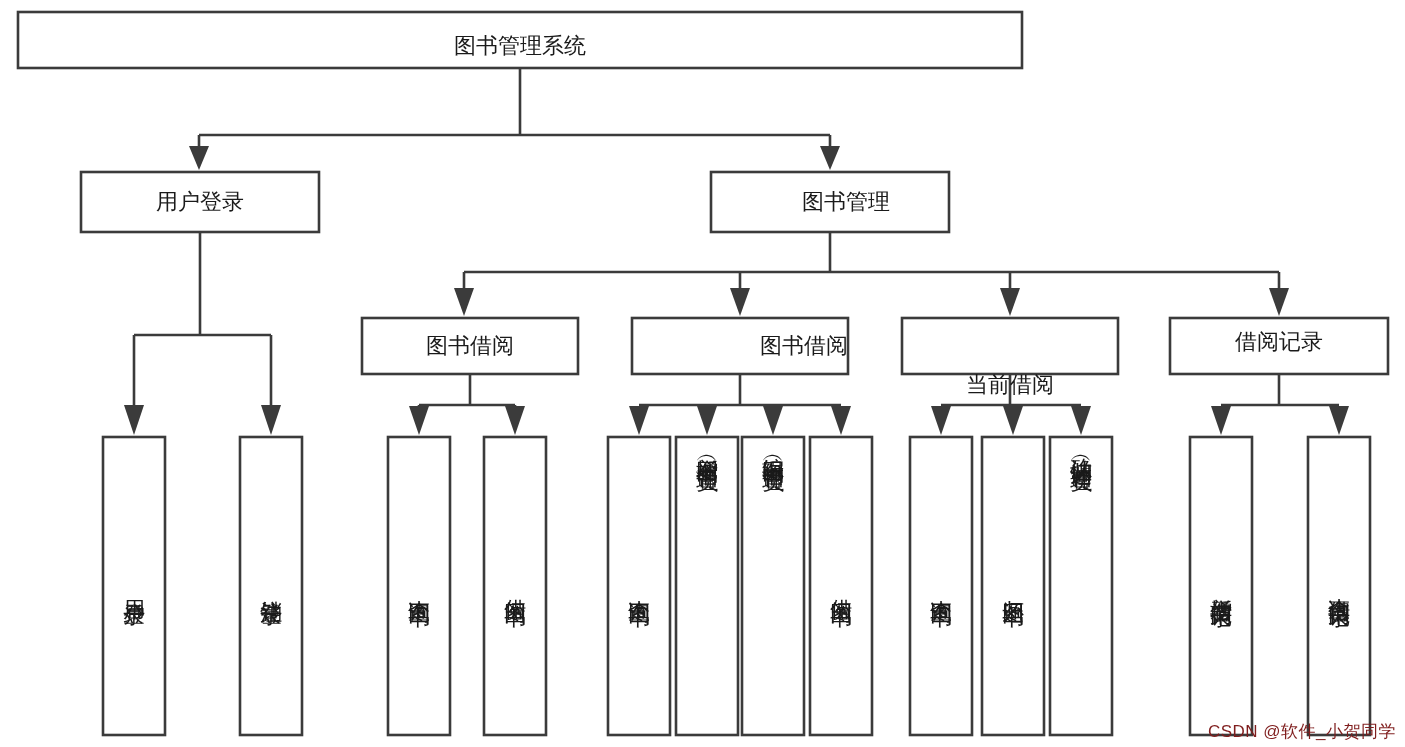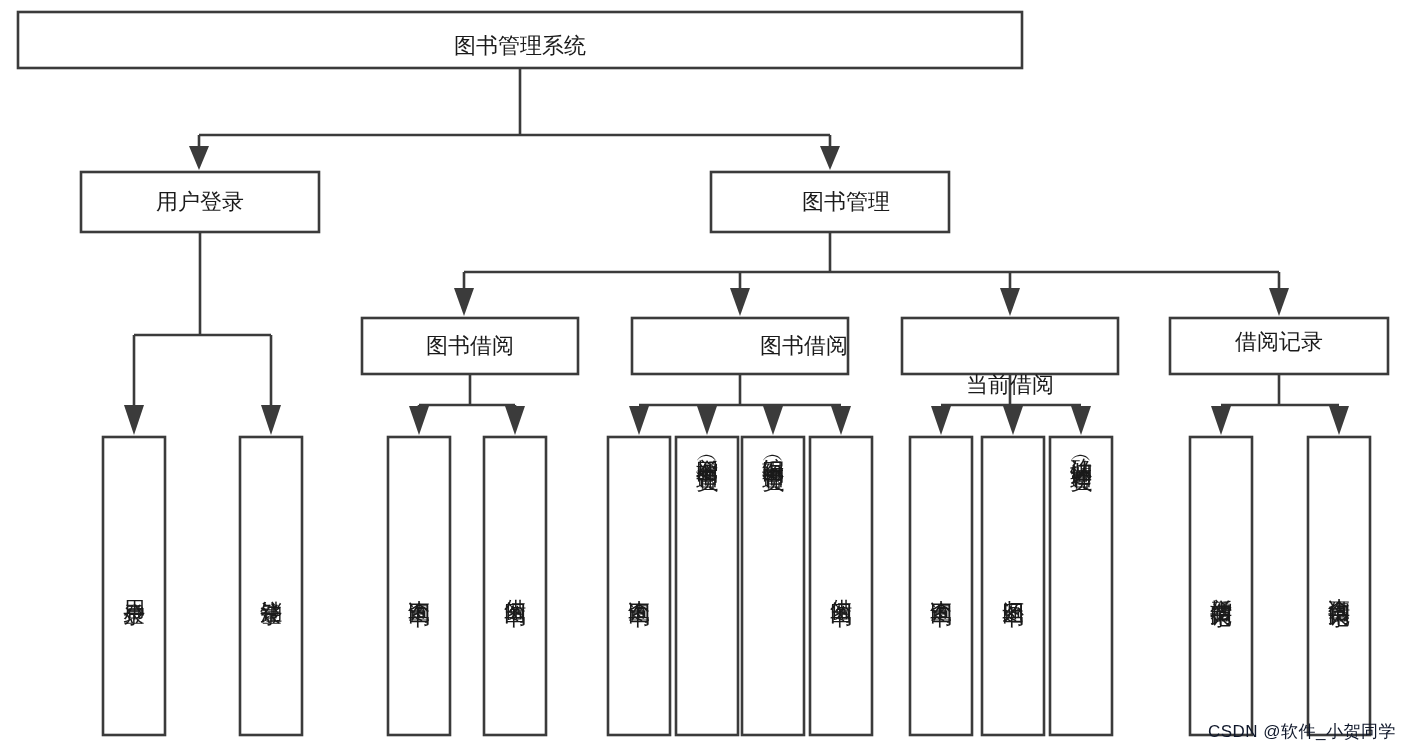--- a/index.html
+++ b/index.html
@@ -70,21 +70,21 @@
     font-size: 22px;
     color: #1a1a1a;
     white-space: nowrap;
   }
   #watermark {
     position: absolute;
     right: 9px;
     bottom: 4px;
     font-family: "Liberation Sans", "DejaVu Sans", sans-serif;
     font-size: 17px;
-    color: #0f172a;
+    color: #7f1d1d;
     letter-spacing: 0.5px;
     white-space: nowrap;
     pointer-events: none;
   }
 </style>
 </head>
 <body>
 
 <div id="diagram-root">
 

